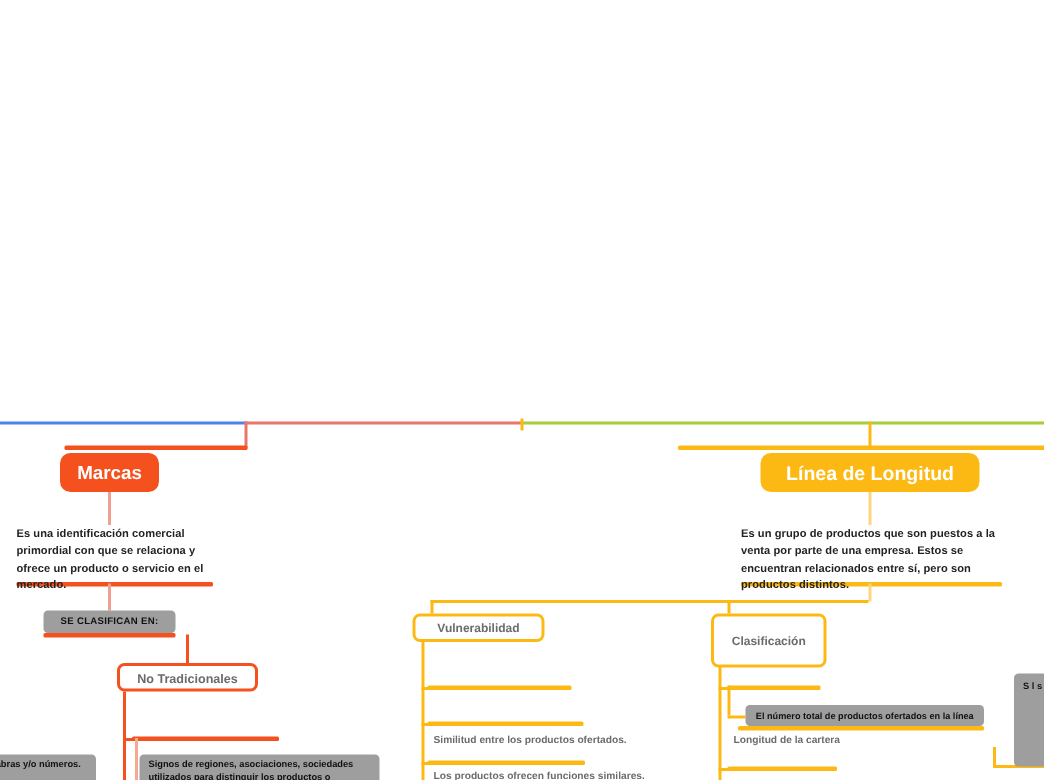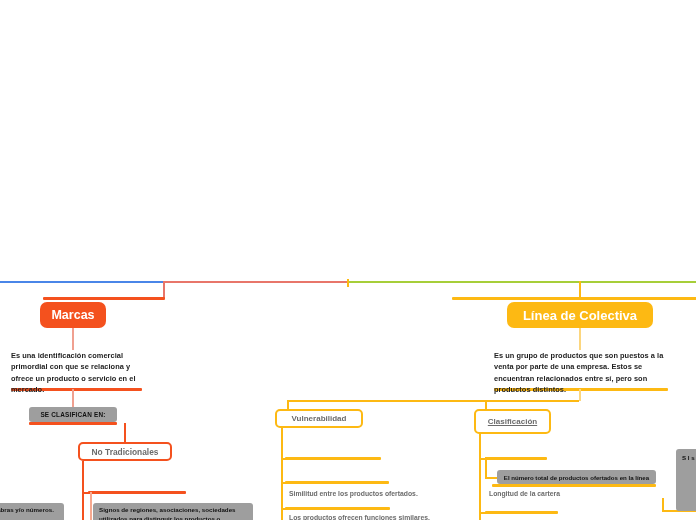--- a/index.html
+++ b/index.html
@@ -156,24 +156,23 @@
     font-size: 8.4px;
   }
   .obox-caract {
     left: 275px; top: 409px;
     width: 88px; height: 19px;
     border: 2.5px solid #fdb913;
     font-size: 8px;
   }
   .obox-clasif {
     left: 474px; top: 409px;
-    width: 77px; height: 25px;
+    width: 77px; height: 36px;
     border: 2.5px solid #fdb913;
     font-size: 8px;
-    text-decoration: underline;
   }
 
   
   .leaf {
     position: absolute;
     color: #6b6b6b;
     font-weight: 700;
     white-space: nowrap;
     margin-top: 43px;
   }
@@ -242,21 +241,21 @@
   <div class="underbar" style="left:492px; top:484px; width:164px; background:#fdb913;"></div>
   <div class="hline" style="left:479px; top:512px; width:10px; background:#fdb913;"></div>
   <div class="underbar" style="left:485px; top:511px; width:73px; background:#fdb913;"></div>
 
   <div class="hline" style="left:662px; top:510px; width:34px; background:#fdb913;"></div>
   <div class="vline" style="left:662px; top:498px; height:14px; background:#fdb913;"></div>
 
 
   <div class="pill pill-marcas">Marcas</div>
 
-  <div class="pill pill-linea">Línea de Colectiva</div>
+  <div class="pill pill-linea">Línea de Longitud</div>
 
   <div class="desc desc-linea">Es un grupo de productos que son puestos a la venta por parte de una empresa. Estos se encuentran relacionados entre sí, pero son productos distintos.</div>
 
   <div class="desc desc-marcas">Es una identificación comercial primordial con que se relaciona y ofrece un producto o servicio en el mercado.</div>
 
   <div class="chip chip-clasifican">SE CLASIFICAN EN:</div>
 
   <div class="obox obox-notrad">No Tradicionales</div>
 
   <div class="leaf leaf-md" style="left:91px; top:482px;">Colectiva</div>

